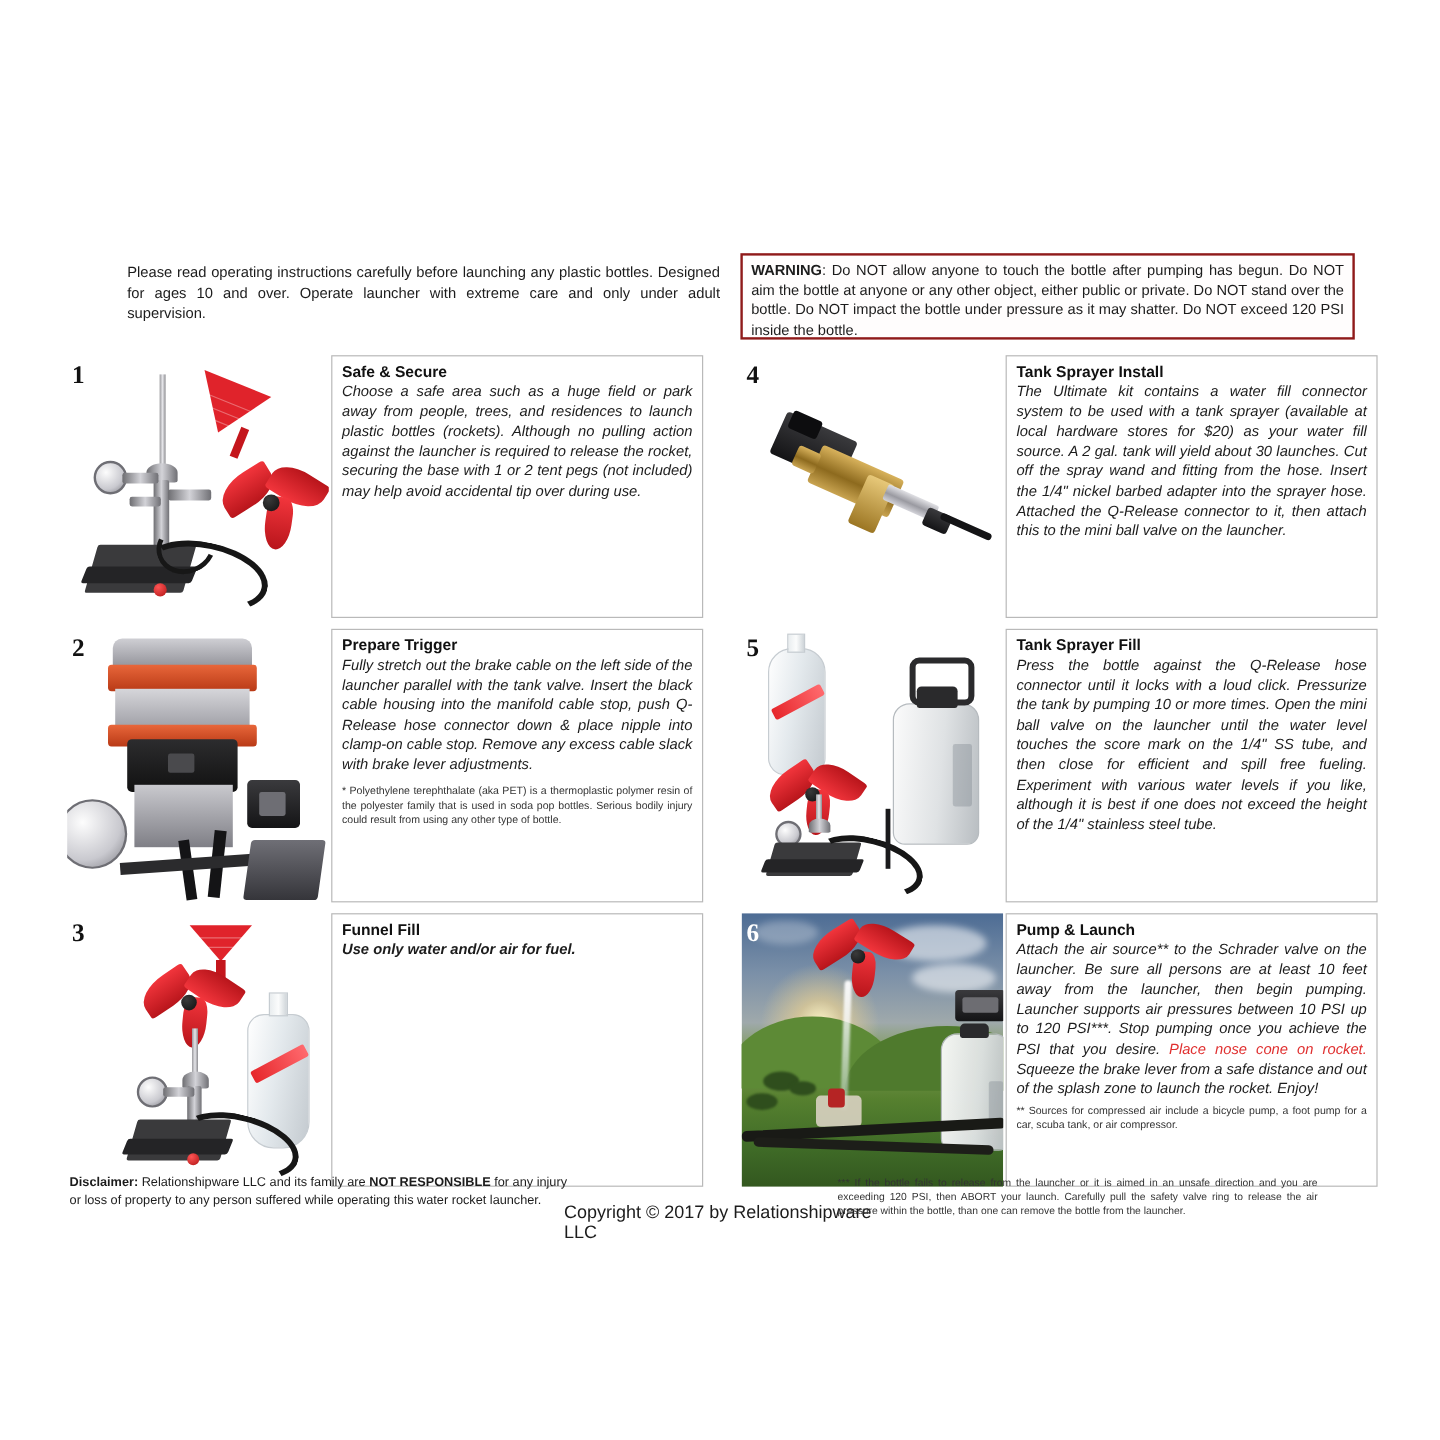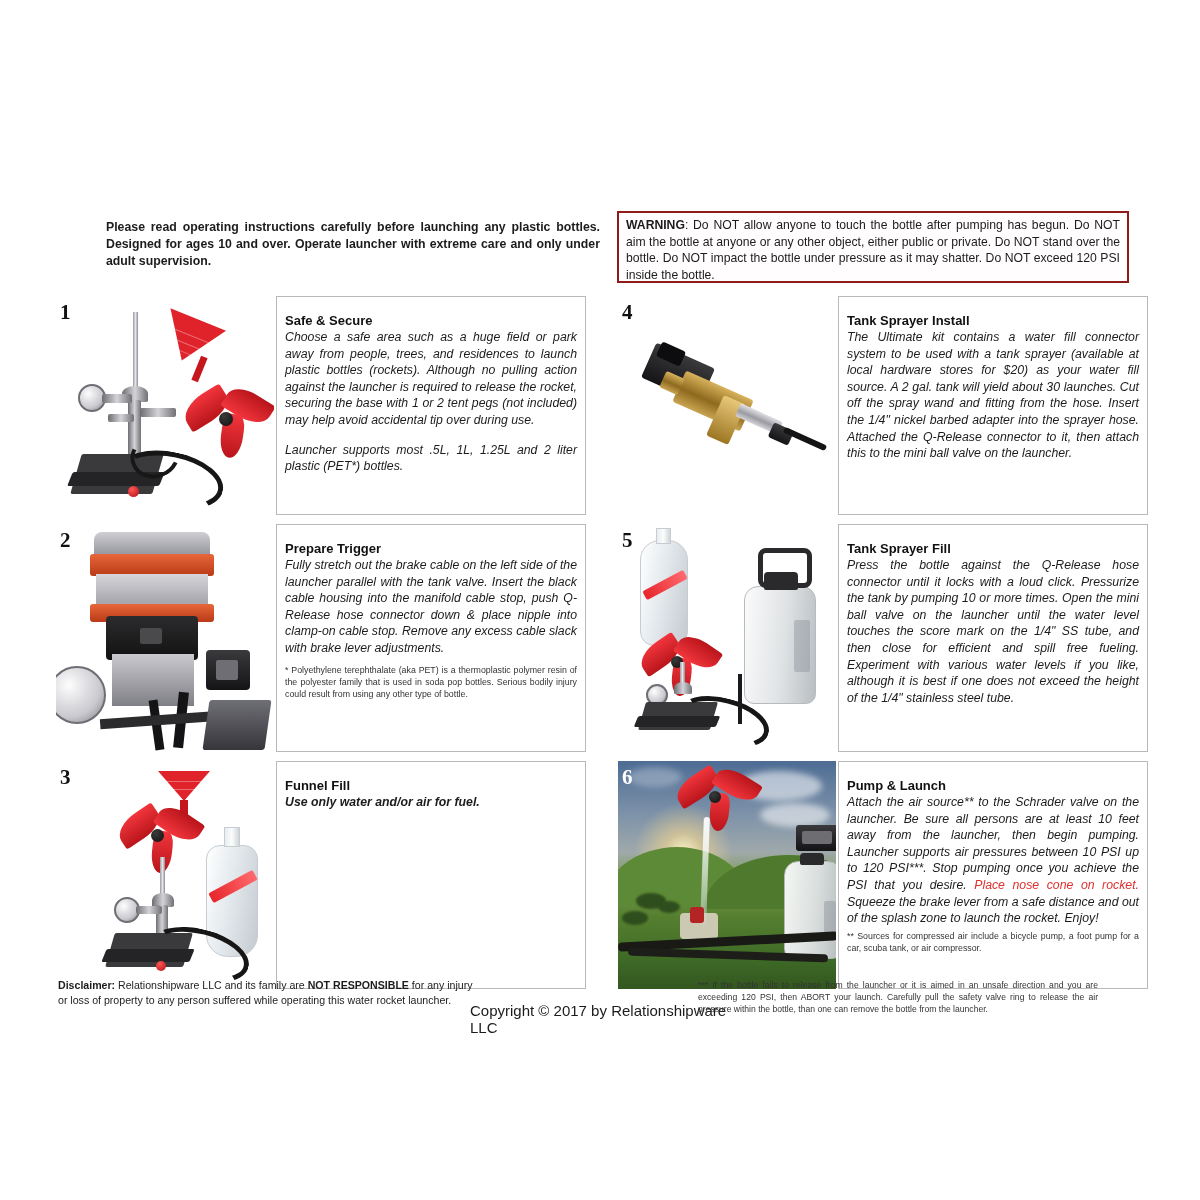--- a/index.html
+++ b/index.html
@@ -38,21 +38,20 @@
   }
   
   .intro {
     position: absolute;
     left: 106px; top: 219px;
     width: 494px;
     font-size: 12.3px;
     line-height: 17.2px;
     text-align: justify;
     color: #1c1c1c;
-    font-weight: bold;
   }
   .warning-box {
     position: absolute;
     left: 617px; top: 211px;
     width: 512px;
     height: 72px;
     border: 2px solid #8f1a1a;
     background: #fffdfd;
     box-sizing: border-box;
     padding: 4px 7px 3px 7px;
@@ -95,21 +94,21 @@
   }
   .photo.dark .step-num { color: #ffffff; }
 
   .textbox {
     position: absolute;
     left: 220px; top: 0;
     right: 0;
     height: 100%;
     border: 1px solid #b9b9b9;
     box-sizing: border-box;
-    padding: 16px 8px 4px 8px;
+    padding: 5px 8px 4px 8px;
     background: #ffffff;
   }
   .tb-head {
     font-size: 13px;
     font-weight: bold;
     color: #111;
     margin-bottom: 1px;
   }
   .tb-body {
     font-size: 12.3px;
@@ -365,21 +364,20 @@
           <div class="fin" style="left:126px;top:98px;width:48px;height:28px;transform:rotate(-32deg);"></div>
           <div class="fin" style="left:168px;top:96px;width:48px;height:28px;transform:rotate(-148deg);"></div>
           <div class="fin" style="left:165px;top:118px;width:22px;height:44px;transform:rotate(8deg);border-radius:40% 40% 60% 60%;"></div>
           <div class="nose-hub" style="left:163px;top:116px;width:14px;height:14px;"></div>
         </div>
       </div>
       <div class="textbox">
         <div class="tb-head">Safe &amp; Secure</div>
         <div class="tb-body">Choose a safe area such as a huge field or park away from people, trees, and residences to launch plastic bottles (rockets). Although no pulling action against the launcher is required to release the rocket, securing the base with 1 or 2 tent pegs (not included) may help avoid accidental tip over during use.</div>
         <div class="tb-gap"></div>
-        <div class="tb-body">Launcher supports most .5L, 1L, 1.25L and 2 liter plastic (PET*) bottles.</div>
       </div>
     </div>
 
     <div class="panel tall">
       <div class="photo">
         <div class="step-num">2</div>
         <div class="art">
           <div style="position:absolute;left:38px;top:8px;width:116px;height:26px;background:linear-gradient(180deg,#cfcfd4,#8e8e95);border-radius:8px 8px 2px 2px;"></div>
           <div style="position:absolute;left:34px;top:30px;width:124px;height:22px;background:linear-gradient(180deg,#e8663a,#b93a16);border-radius:3px;"></div>
           <div style="position:absolute;left:40px;top:50px;width:112px;height:34px;background:linear-gradient(180deg,#d6d6da,#9d9da4);"></div>

